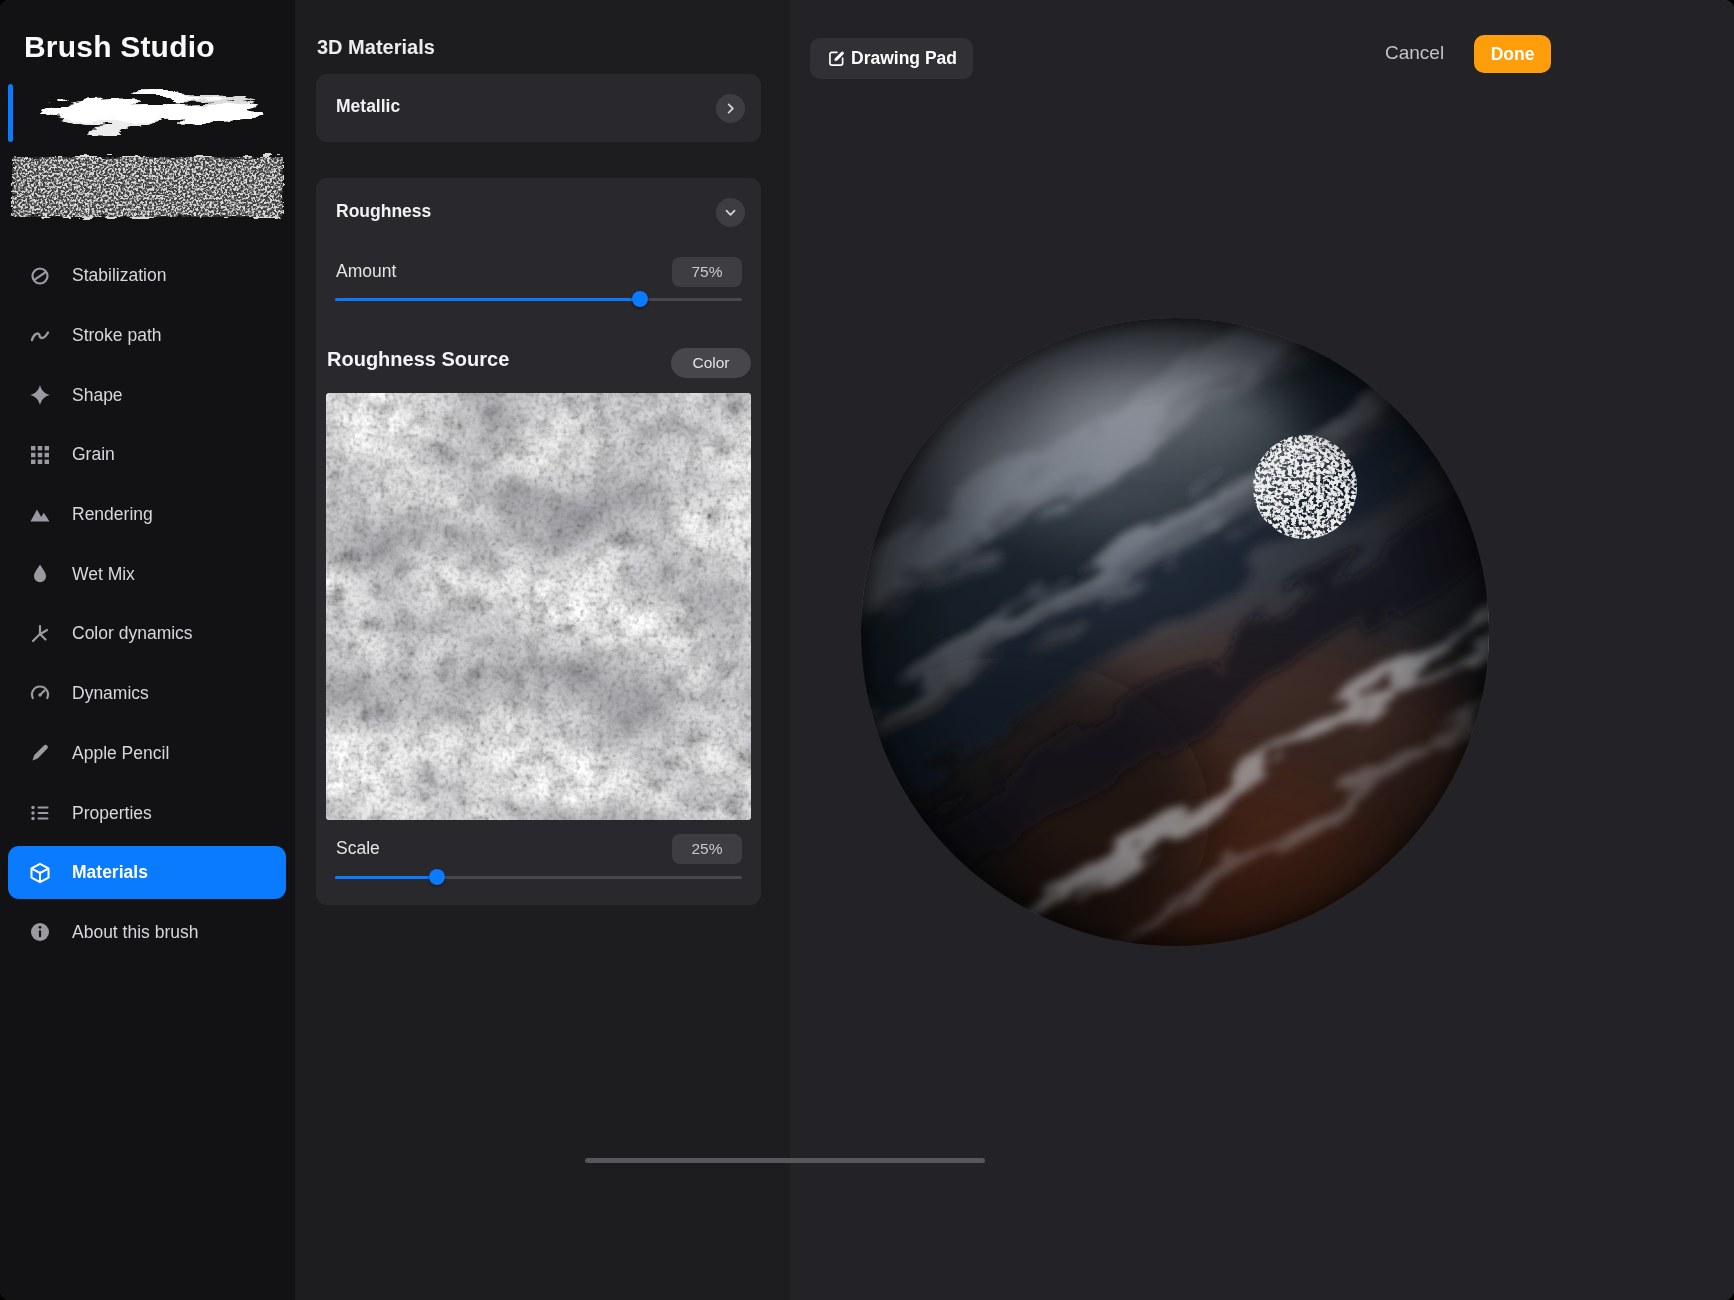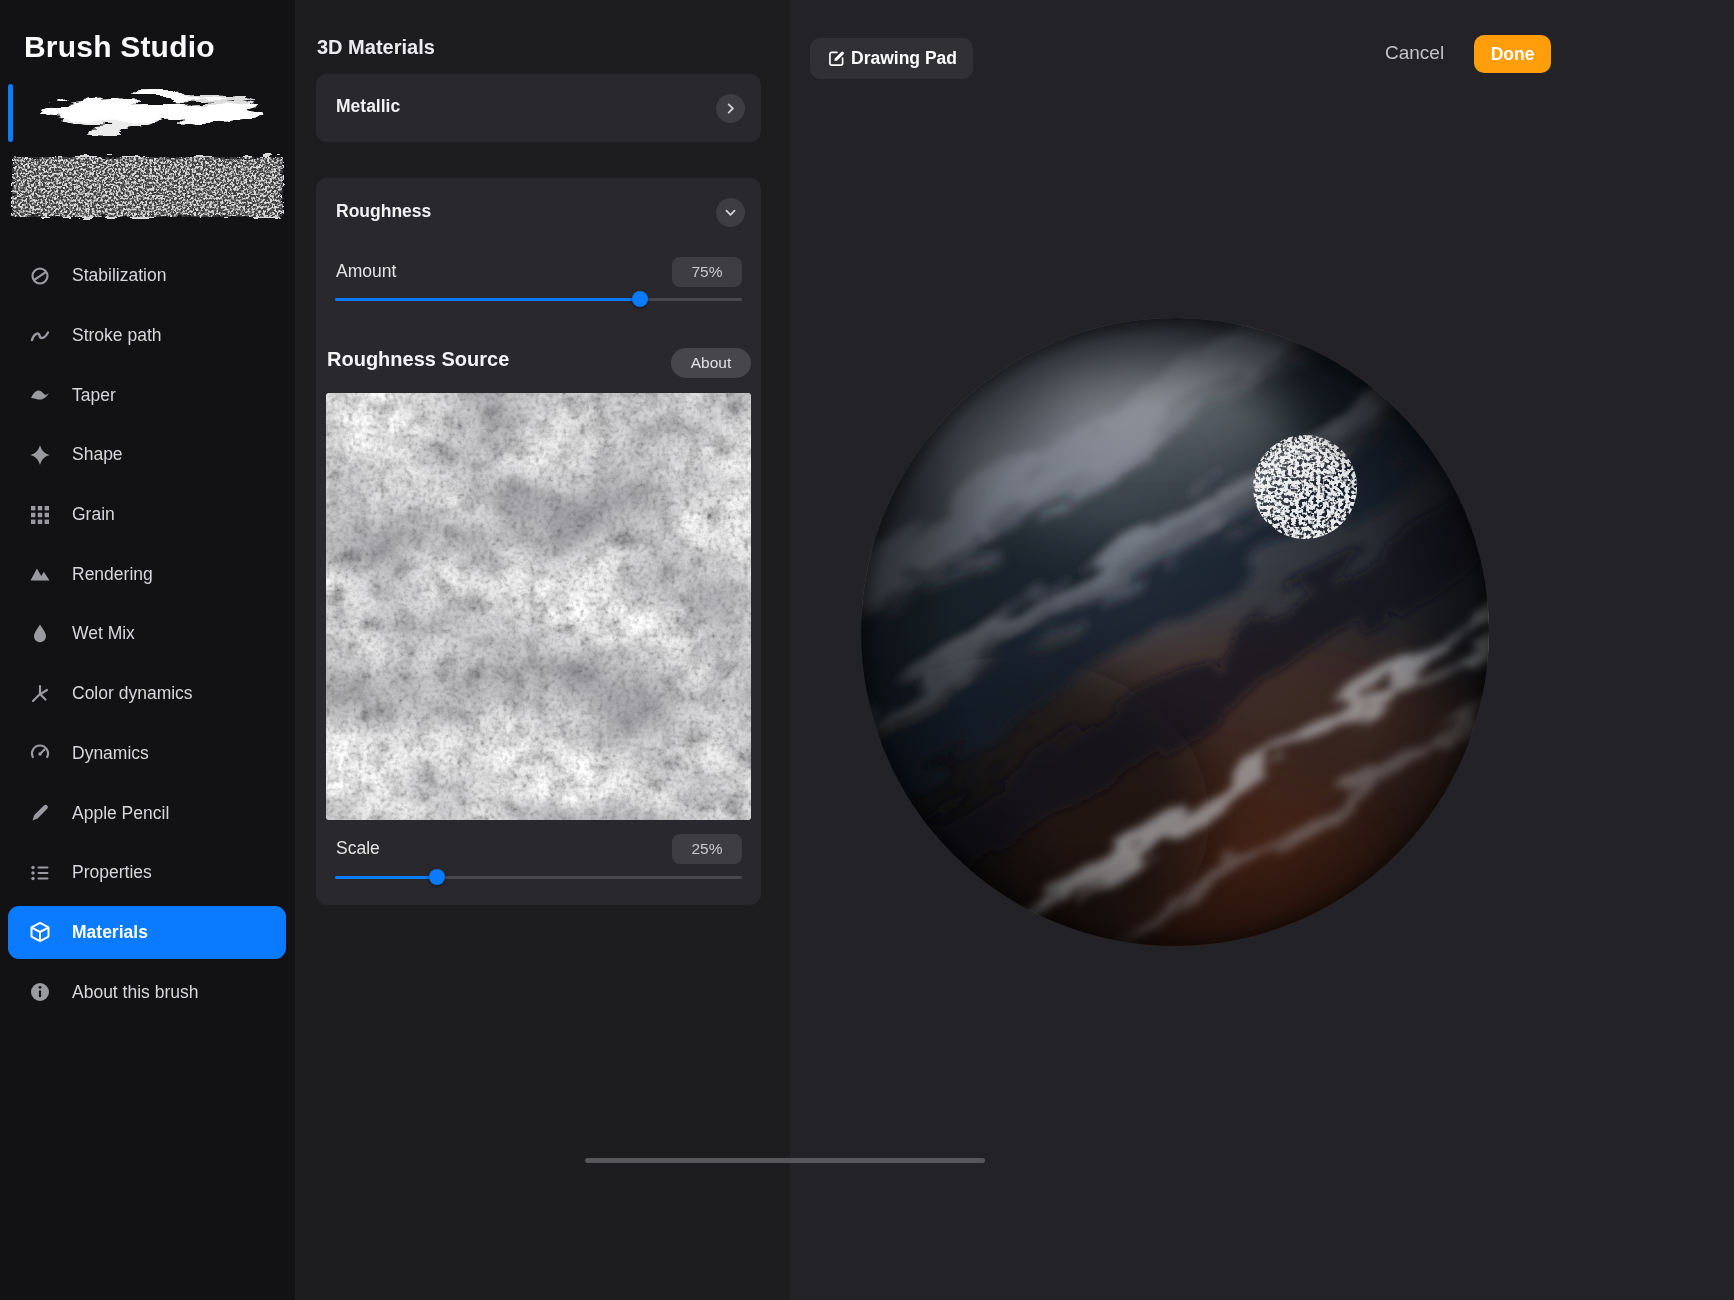--- a/index.html
+++ b/index.html
@@ -1,18 +1,18 @@
 <!DOCTYPE html>
 <html><head>
 <meta charset="utf-8">
 <title>Brush Studio</title>
 <style>
   html,body{margin:0;padding:0;background:#000;}
   #app{position:relative;width:1734px;height:1300px;overflow:hidden;background:#232327;
-       font-family:"Liberation Sans",sans-serif;color:#fff;
+       font-family:"Liberation Sans",sans-serif;color:#fff;border-radius:9px;
        --accent:#0a7aff;--done:#ff9d0a;--track:#47474c;--sidebar-bg:#121215;}
 
   
   .sidebar{position:absolute;left:0;top:0;width:295px;height:100%;background:var(--sidebar-bg);}
   .app-title{position:absolute;left:24px;top:30px;font-size:30px;font-weight:700;color:#fafafa;letter-spacing:.2px;}
   .selected-bar{position:absolute;left:8px;top:84px;width:5px;height:58px;border-radius:3px;background:var(--accent);}
   .preview1{position:absolute;left:14px;top:78px;width:278px;height:68px;}
   .preview2{position:absolute;left:10px;top:151px;width:275px;height:72px;}
   .preview1 svg,.preview2 svg{width:100%;height:100%;display:block;}
   .menu{position:absolute;left:0;top:246px;width:100%;}
@@ -126,28 +126,20 @@
 
       <div class="menu-item">
         <span class="mi-icon">
           <svg viewBox="0 0 24 24">
               <path d="M4 16 C6 9 11 8 11.5 11.5 C12 15 16 15.5 20 8.5" fill="none" stroke="currentColor" stroke-width="2.4" stroke-linecap="round"></path>
             </svg>
         </span>
         <span class="mi-label">Stroke path</span>
       </div>
 
-      <div class="menu-item">
-        <span class="mi-icon">
-          <svg viewBox="0 0 24 24">
-              <path d="M3 15 C7 6 12 6 15 10 C17 12.6 18.7 12.3 21 9.8 C18.5 15 14 17.4 10 16.4 C7.4 15.8 5 15.3 3 15 Z" fill="currentColor"></path>
-            </svg>
-        </span>
-        <span class="mi-label">Taper</span>
-      </div>
 
       <div class="menu-item">
         <span class="mi-icon">
           <svg viewBox="0 0 24 24">
               <path d="M12 2 C13.2 7.2 16.8 10.8 22 12 C16.8 13.2 13.2 16.8 12 22 C10.8 16.8 7.2 13.2 2 12 C7.2 10.8 10.8 7.2 12 2 Z" fill="currentColor"></path>
             </svg>
         </span>
         <span class="mi-label">Shape</span>
       </div>
 
@@ -285,21 +277,21 @@
 
       <div class="row-label" style="top:83px;">Amount</div>
       <div class="value-badge" style="top:79px;">75%</div>
       <div class="slider" style="top: 113px; --pct: 75%;">
         <div class="track"></div>
         <div class="fill"></div>
         <div class="thumb"></div>
       </div>
 
       <div class="source-title">Roughness Source</div>
-      <div class="edit-btn">About</div>
+      <div class="edit-btn">Color</div>
 
       <div class="texture">
         <svg viewBox="0 0 425 427" preserveAspectRatio="none">
           <defs>
             <filter id="gravelA" x="0" y="0" width="100%" height="100%">
               <feTurbulence type="fractalNoise" baseFrequency="0.045" numOctaves="5" seed="14"></feTurbulence>
               <feColorMatrix type="matrix" values="0.9 0.9 0.9 0 -0.6  0.9 0.9 0.9 0 -0.6  0.9 0.9 0.9 0 -0.6  0 0 0 0 1"></feColorMatrix>
             </filter>
             <filter id="gravelB" x="0" y="0" width="100%" height="100%">
               <feTurbulence type="fractalNoise" baseFrequency="0.22" numOctaves="3" seed="5"></feTurbulence>

